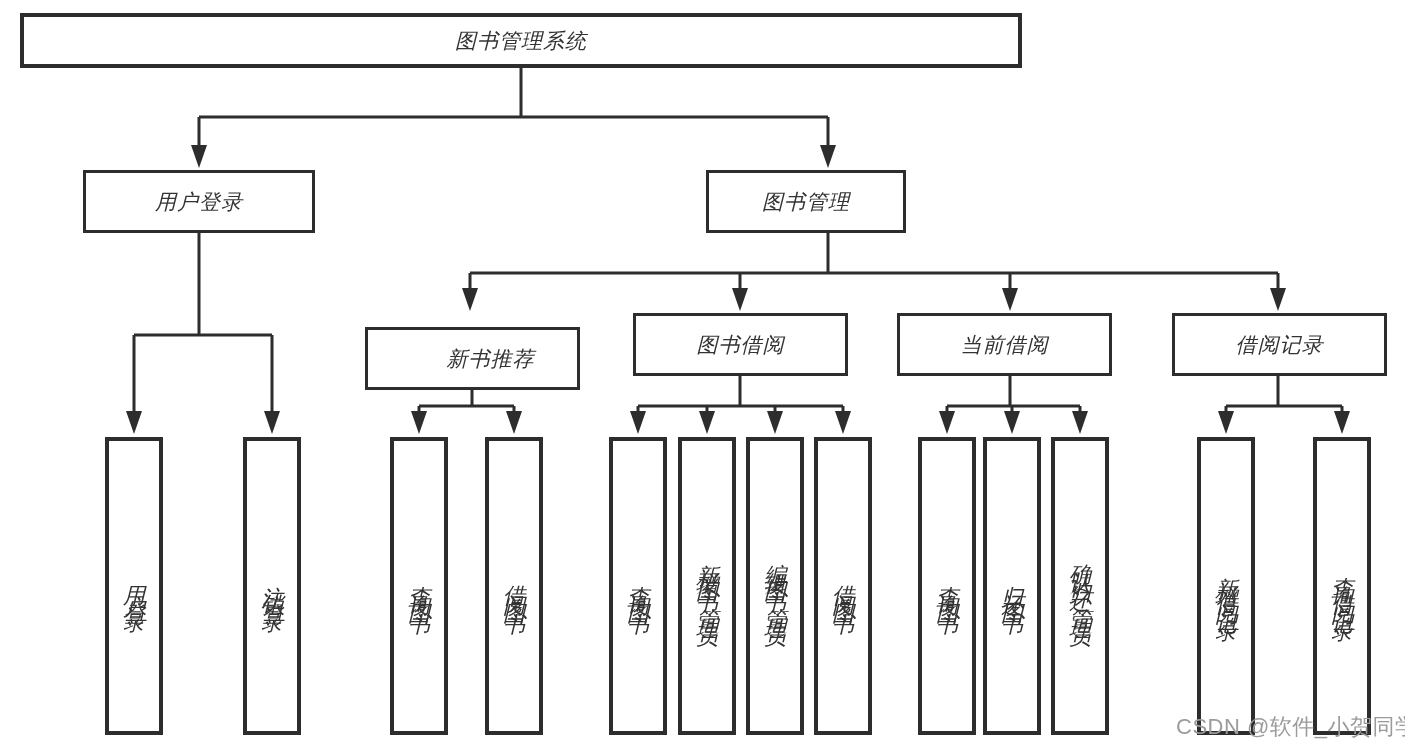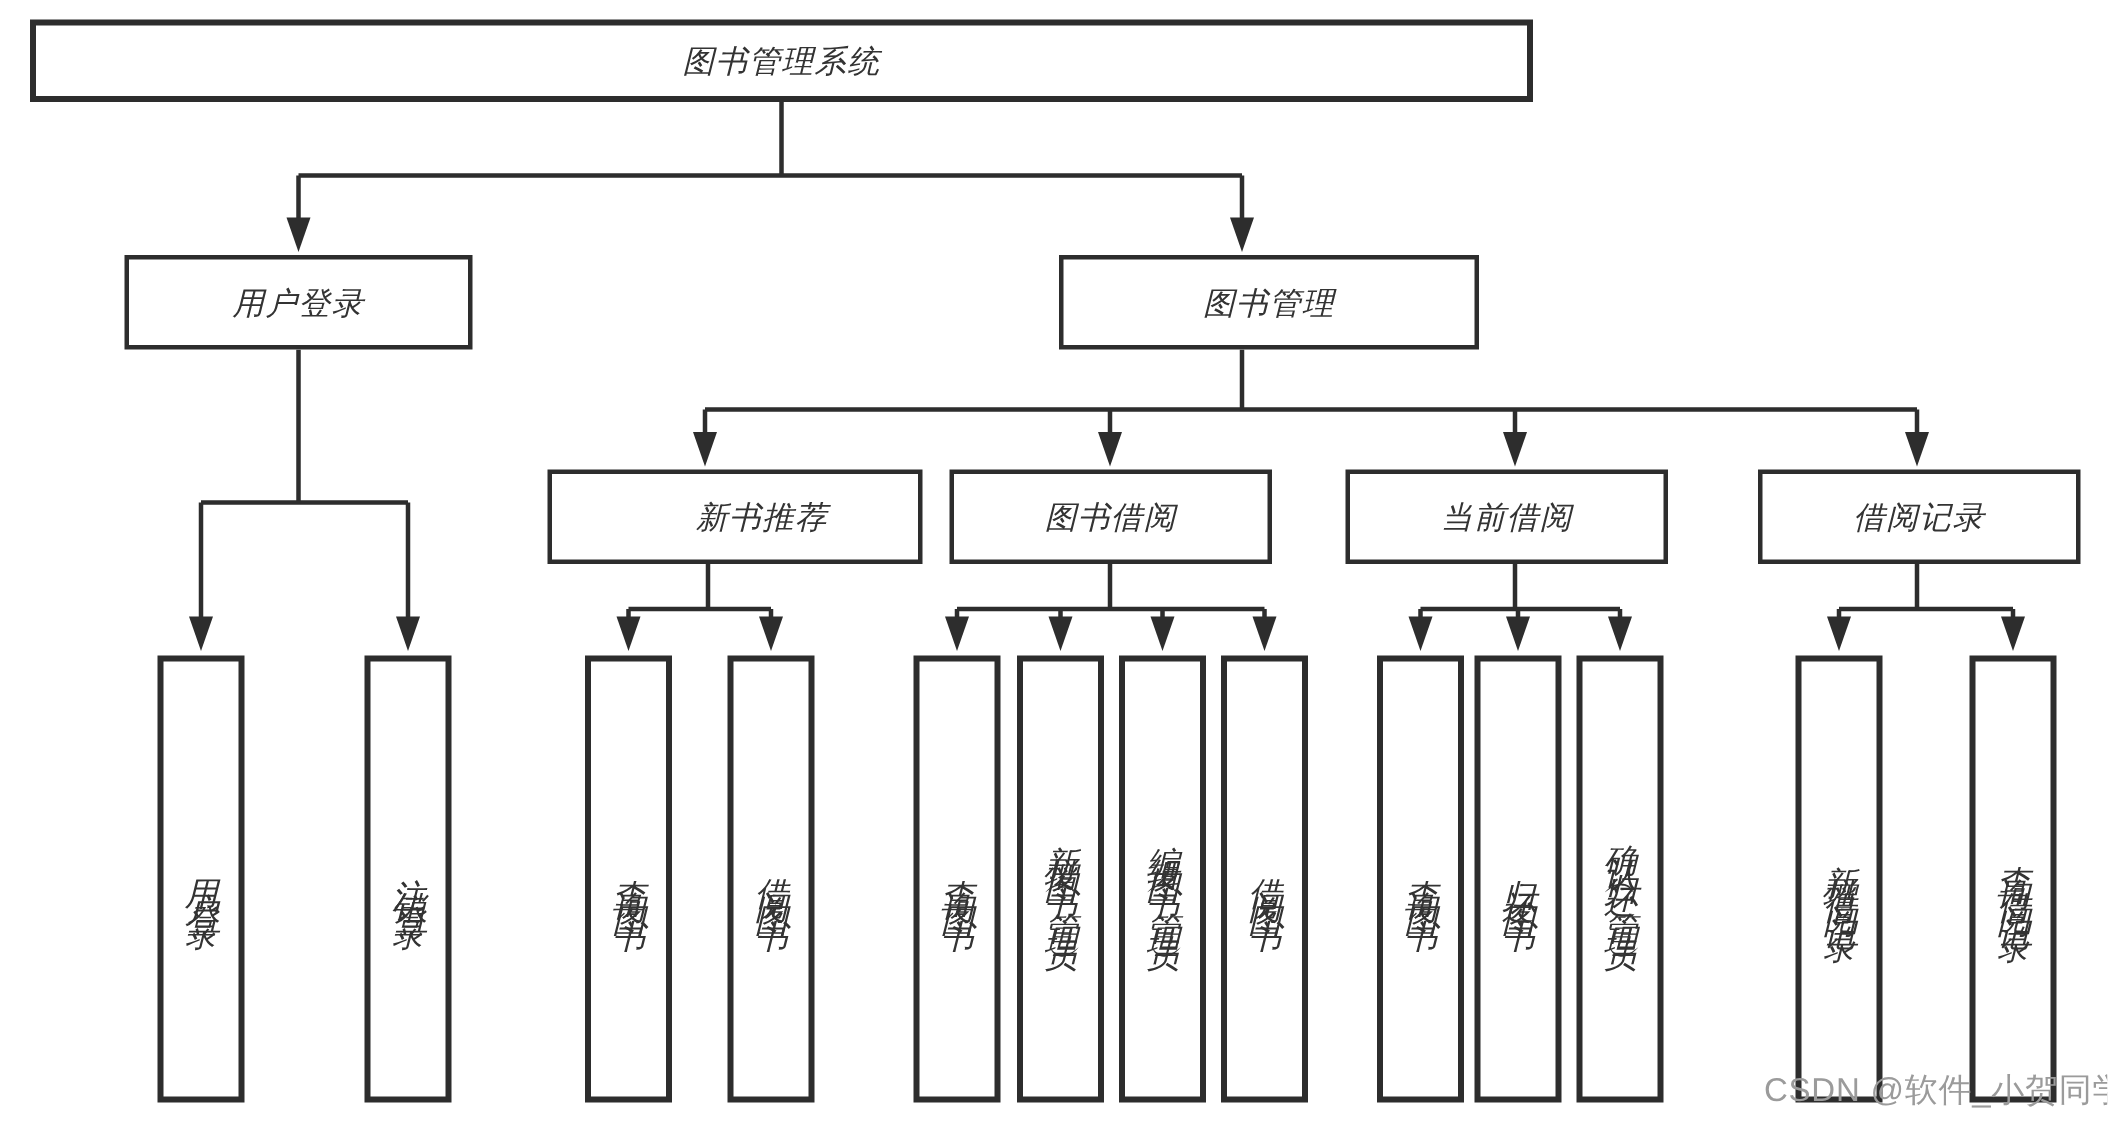--- a/index.html
+++ b/index.html
@@ -105,25 +105,25 @@
     </g>
   </svg>
 
   <div class="box root" style="left:20px;top:13px;width:1002px;height:55px;">
     <span>图书管理系统</span>
   </div>
 
   <div class="box" style="left:83px;top:170px;width:232px;height:63px;">
     <span>用户登录</span>
   </div>
-  <div class="box" style="left:706px;top:170px;width:280px;height:63px;">
+  <div class="box" style="left:706px;top:170px;width:200px;height:63px;">
     <span>图书管理</span>
   </div>
 
-  <div class="box" style="left:365px;top:313px;width:250px;height:63px;padding-left:36px;">
+  <div class="box" style="left:365px;top:327px;width:215px;height:63px;padding-left:36px;">
     <span>新书推荐</span>
   </div>
   <div class="box" style="left:633px;top:313px;width:215px;height:63px;">
     <span>图书借阅</span>
   </div>
   <div class="box" style="left:897px;top:313px;width:215px;height:63px;">
     <span>当前借阅</span>
   </div>
   <div class="box" style="left:1172px;top:313px;width:215px;height:63px;">
     <span>借阅记录</span>

